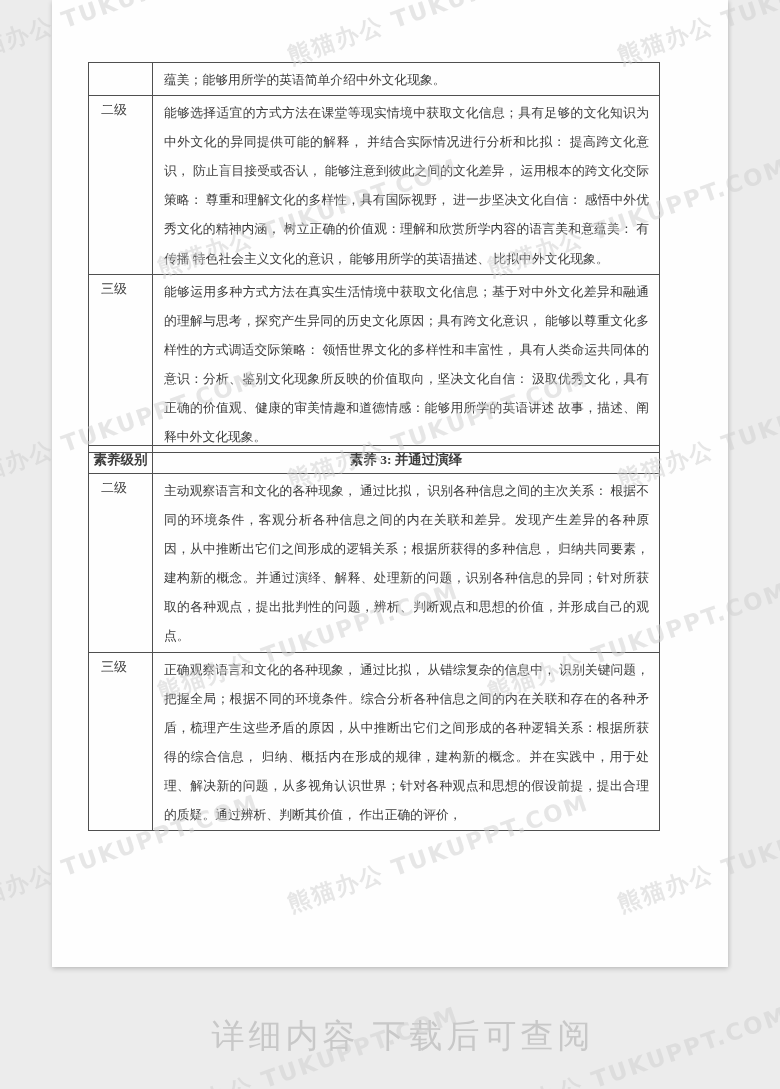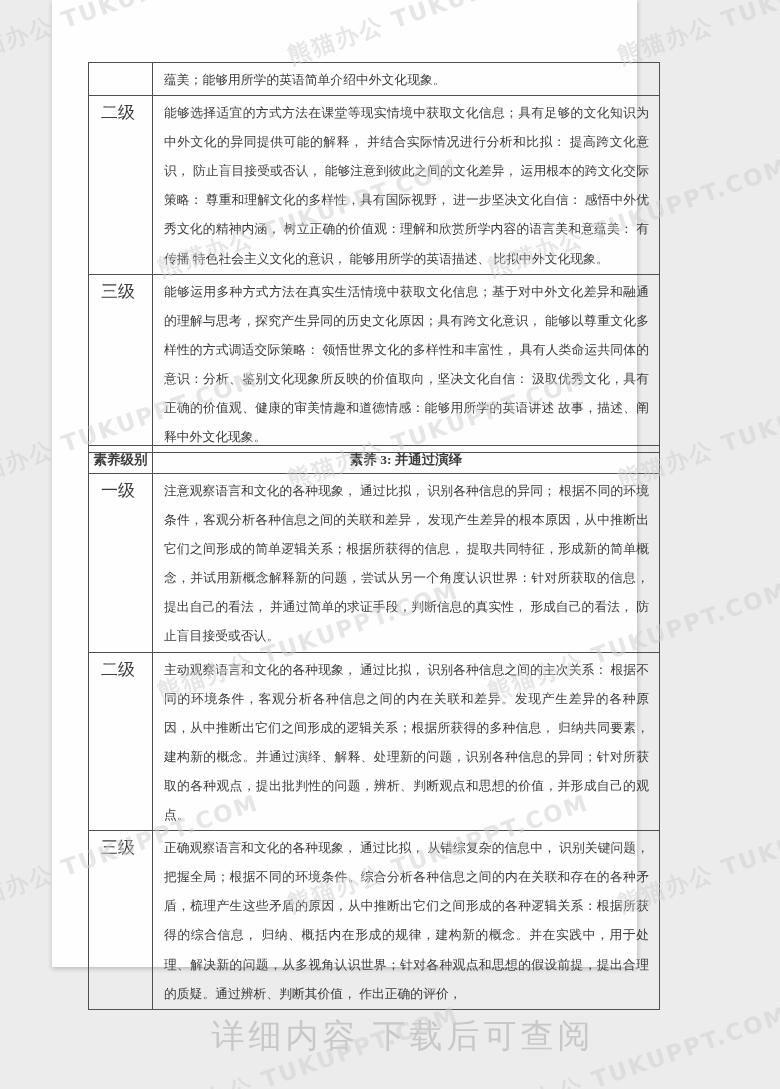--- a/index.html
+++ b/index.html
@@ -8,21 +8,21 @@
     position: relative;
     overflow: hidden;
     font-family: "Liberation Serif", "DejaVu Serif", serif;
   }
   .stage { position: absolute; inset: 0; }
 
   
   .sheet {
     position: absolute;
     left: 52px; top: 0;
-    width: 585px; height: 967px;
+    width: 676px; height: 967px;
     background: #fefefe;
     box-shadow: 0 2px 5px rgba(0,0,0,0.18), 2px 0 4px rgba(0,0,0,0.06);
     z-index: 2;
   }
 
   
   .doc-table {
     position: absolute;
     left: 36px;
     width: 572px;
@@ -30,21 +30,21 @@
     table-layout: fixed;
     color: #3c3c3c;
   }
   .table1 { top: 62px; }
   .table2 { top: 445px; }
   .doc-table td, .doc-table th { border: 1px solid #4f4f4f; background: transparent; }
   .col-level { width: 64px; }
   .level-cell {
     vertical-align: top;
     padding: 5px 4px 0 12px;
-    font-size: 17px;
+    font-size: 13px;
     font-weight: normal;
   }
   .text-cell {
     vertical-align: top;
     padding: 3px 10px 0 11px;
     font-size: 12.8px;
     line-height: 29.1px;
     text-align: justify;
   }
   .hdr-cell {
@@ -119,24 +119,20 @@
     <table class="doc-table table2">
       <colgroup>
           <col class="col-level">
           <col>
         </colgroup>
       <tbody>
         <tr style="height:28px;">
           <th class="hdr-cell">素养级别</th>
           <th class="hdr-cell">素养 3: 并通过演绎</th>
         </tr>
-        <tr style="height:153px;">
-          <td class="level-cell">一级</td>
-          <td class="text-cell">注意观察语言和文化的各种现象， 通过比拟， 识别各种信息的异同； 根据不同的环境条件，客观分析各种信息之间的关联和差异， 发现产生差异的根本原因，从中推断出它们之间形成的简单逻辑关系；根据所获得的信息， 提取共同特征，形成新的简单概念，并试用新概念解释新的问题，尝试从另一个角度认识世界：针对所获取的信息，提出自己的看法， 并通过简单的求证手段，判断信息的真实性， 形成自己的看法， 防止盲目接受或否认。</td>
-        </tr>
         <tr style="height:146px;">
           <td class="level-cell">二级</td>
           <td class="text-cell">主动观察语言和文化的各种现象， 通过比拟， 识别各种信息之间的主次关系： 根据不同的环境条件，客观分析各种信息之间的内在关联和差异。发现产生差异的各种原因，从中推断出它们之间形成的逻辑关系；根据所获得的多种信息， 归纳共同要素，建构新的概念。并通过演绎、解释、处理新的问题，识别各种信息的异同；针对所获取的各种观点，提出批判性的问题，辨析、判断观点和思想的价值，并形成自己的观点。</td>
         </tr>
         <tr style="height:148px;">
           <td class="level-cell">三级</td>
           <td class="text-cell">正确观察语言和文化的各种现象， 通过比拟， 从错综复杂的信息中， 识别关键问题，把握全局；根据不同的环境条件。综合分析各种信息之间的内在关联和存在的各种矛盾，梳理产生这些矛盾的原因，从中推断出它们之间形成的各种逻辑关系：根据所获得的综合信息， 归纳、概括内在形成的规律，建构新的概念。并在实践中，用于处理、解决新的问题，从多视角认识世界；针对各种观点和思想的假设前提，提出合理的质疑。通过辨析、判断其价值， 作出正确的评价，</td>
         </tr>
       </tbody>
     </table>

